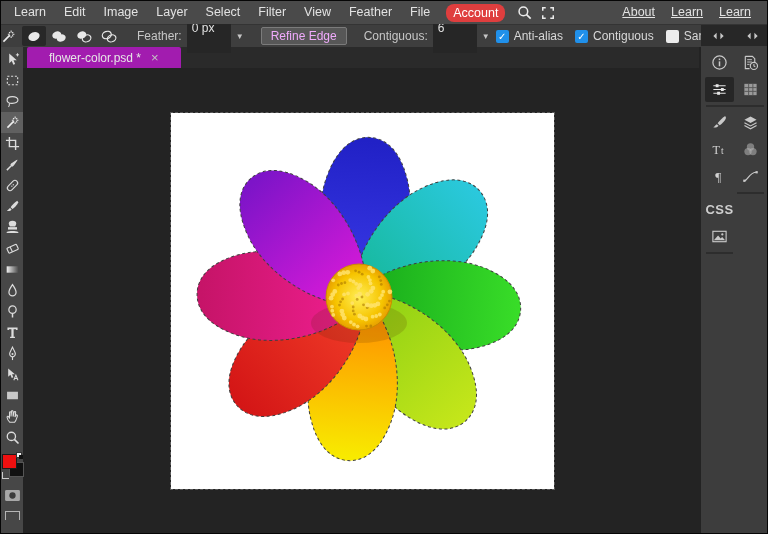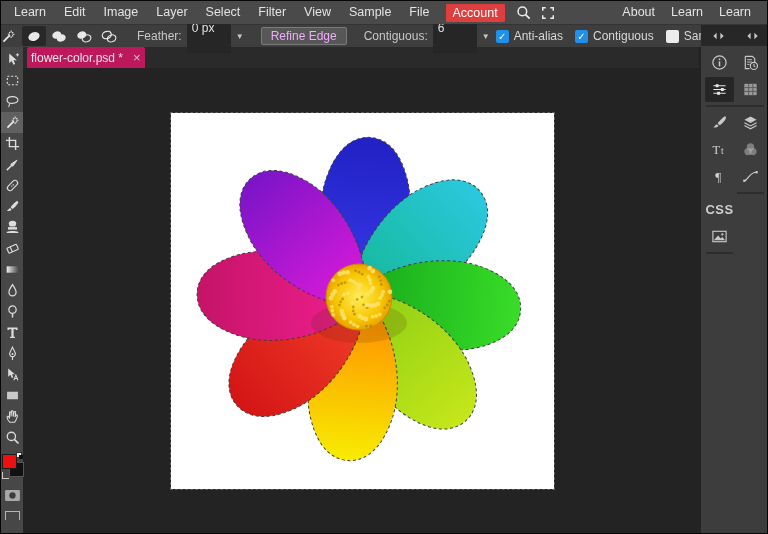--- a/index.html
+++ b/index.html
@@ -3,24 +3,24 @@
 <meta charset="utf-8">
 <style>
   html,body{margin:0;padding:0;background:#101010;}
   .window{position:relative;width:768px;height:534px;background:#232323;overflow:hidden;
     font-family:"Liberation Sans",sans-serif;border:1px solid #060606;box-sizing:border-box;}
   
   .menubar{position:absolute;top:0;left:0;right:0;height:23px;background:#4a4a4a;
     display:flex;align-items:center;font-size:12.5px;color:#e2e2e2;z-index:30;}
   .menu-items{display:flex;align-items:center;padding-left:4px;}
   .menu-item{padding:0 9px;line-height:23px;cursor:default;white-space:nowrap;}
-  .account-btn{color:#fff;padding:2px 7px;border-radius:1px;margin:0 7px;font-size:12.5px;}
+  .account-btn{color:#fff;padding:2px 7px;border-radius:8px;margin:0 7px;font-size:12.5px;}
   .icon-btn{width:24px;height:22px;display:inline-flex;align-items:center;justify-content:center;}
   .menu-right{margin-left:auto;display:flex;align-items:center;padding-right:8px;}
-  .menu-link{padding:0 8px;line-height:23px;white-space:nowrap;font-size:12.5px;}
+  .menu-link{padding:0 8px;line-height:23px;white-space:nowrap;font-size:12.5px;text-decoration:underline;}
   
   .optionsbar{position:absolute;top:23px;left:0;right:0;height:23px;background:#3e3e3e;
     display:flex;align-items:center;font-size:12px;color:#c6c6c6;z-index:20;border-top:1px solid #343434;box-sizing:border-box;}
   .tool-indicator{width:22px;height:22px;display:flex;align-items:center;justify-content:center;}
   .mode-group{display:flex;align-items:center;gap:1px;margin:0 10px 0 6px;}
   .mode-btn{width:24px;height:20px;display:flex;align-items:center;justify-content:center;border-radius:2px;}
   .mode-btn.selected{background:#282828;}
   .opt-label{margin-left:6px;}
   .opt-input{background:#262626;color:#e2e2e2;height:33px;line-height:17px;padding:0 5px;
     margin-left:5px;min-width:34px;font-size:12px;}
@@ -28,22 +28,22 @@
   .refine-btn{background:#575757;border:1px solid #7b7b7b;border-radius:2px;color:#f0abfc;
     font-size:12px;padding:1px 9px;margin:0 11px;white-space:nowrap;}
   .chk-wrap{display:flex;align-items:center;margin-right:4px;}
   .chk{width:13px;height:13px;border-radius:2px;display:inline-flex;align-items:center;justify-content:center;
     font-size:10px;color:#fff;}
   .chk.off{background:#ececec;}
   .chk-label{color:#d8d8d8;margin:0 8px 0 5px;white-space:nowrap;}
   
   .tabbar{position:absolute;top:46px;left:22px;right:68px;height:21px;background:#2a2a2a;
     display:flex;align-items:flex-end;z-index:10;}
-  .tab{display:flex;align-items:center;gap:10px;background:#be185d;color:#e6e6e6;font-size:12px;
-    height:21px;padding:0 4px;margin-left:4px;border-radius:2px 2px 0 0;}
+  .tab{display:flex;align-items:center;gap:10px;background:#a21caf;color:#e6e6e6;font-size:12px;
+    height:21px;padding:0 22px;margin-left:4px;border-radius:2px 2px 0 0;}
   .tab-close{color:#c4c4c4;font-size:13px;line-height:13px;}
   
   .left-toolbar{position:absolute;left:0;top:46px;bottom:0;width:22px;background:#474747;
     display:flex;flex-direction:column;align-items:center;padding-top:2px;z-index:25;box-sizing:border-box;}
   .tool{width:22px;height:21px;display:flex;align-items:center;justify-content:center;flex:0 0 21px;}
   .tool.selected{background:#606060;}
   .swatches{position:relative;width:22px;height:27px;margin-top:4px;flex:0 0 27px;}
   .fg-swatch{position:absolute;left:1px;top:2px;width:13px;height:13px;border:1px solid #1c1c1c;z-index:2;}
   .bg-swatch{position:absolute;left:8px;top:10px;width:13px;height:13px;border:1px solid #555;z-index:1;}
   .mini-dc{position:absolute;right:0px;top:0px;z-index:3;width:7px;height:7px;}
@@ -74,21 +74,21 @@
 
   <div class="menubar">
     <div class="menu-items">
         <span class="menu-item">Learn</span>
         <span class="menu-item">Edit</span>
         <span class="menu-item">Image</span>
         <span class="menu-item">Layer</span>
         <span class="menu-item">Select</span>
         <span class="menu-item">Filter</span>
         <span class="menu-item">View</span>
-        <span class="menu-item">Sample</span>
+        <span class="menu-item">Feather</span>
         <span class="menu-item">File</span>
       </div>
     <span class="account-btn" style="background: rgb(223, 62, 62);">Account</span>
     <span class="icon-btn">
         <svg viewBox="0 0 16 16" width="15" height="15">
           <circle cx="6.8" cy="6.8" r="4.6" fill="none" stroke="#ececec" stroke-width="1.6"></circle>
           <path d="M10.2 10.2 L14.6 14.6" stroke="#ececec" stroke-width="1.8"></path>
         </svg>
       </span>
     <span class="icon-btn">

